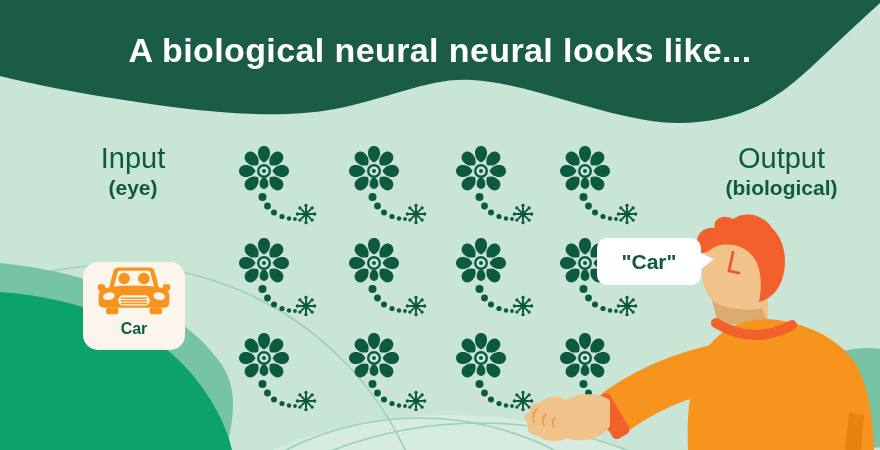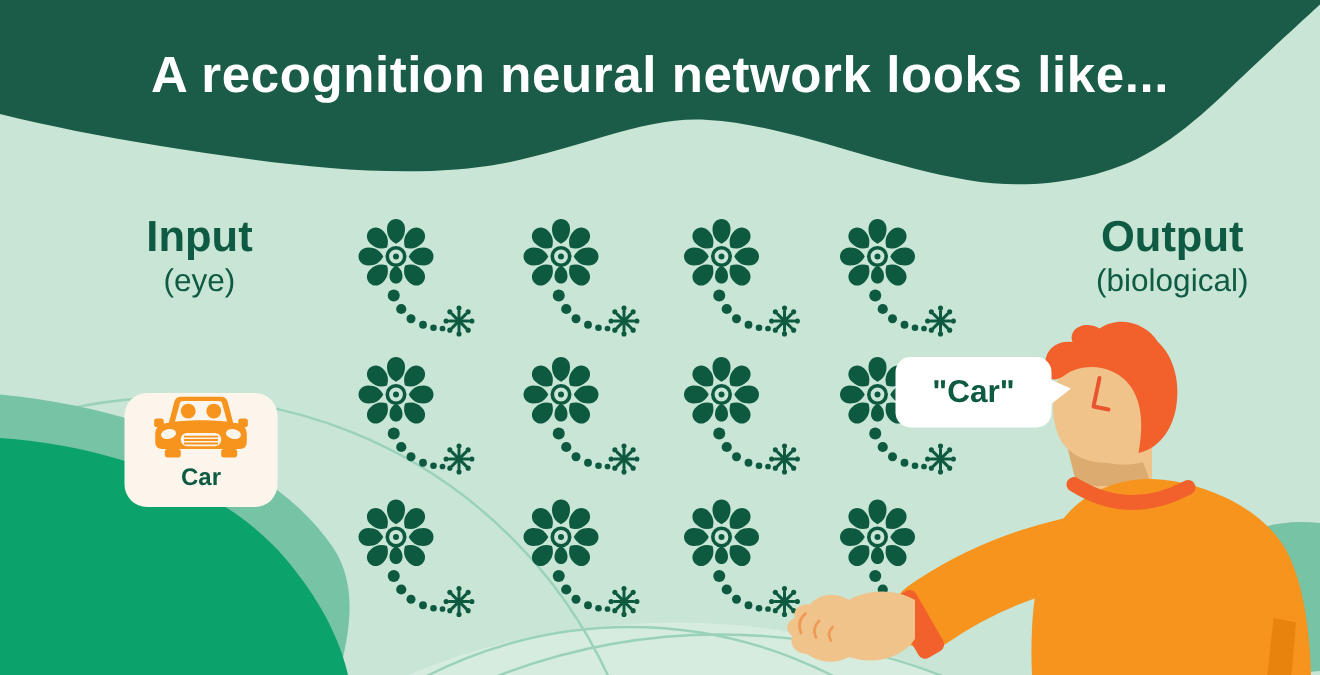--- a/index.html
+++ b/index.html
@@ -10,31 +10,31 @@
   svg{display:block;}
   .layer{position:absolute;left:0;top:0;width:880px;height:450px;pointer-events:none;}
   
   .header-svg{position:absolute;left:0;top:0;width:880px;height:140px;}
   .title{
     position:absolute;top:31px;left:0;right:0;text-align:center;
     color:#ffffff;font-size:34px;font-weight:800;letter-spacing:.4px;
   }
   
   .io{position:absolute;text-align:center;color:#0f5a42;}
-  .io .main{font-size:29px;font-weight:700;line-height:1.05;}
-  .io .sub{font-size:21px;font-weight:400;margin-top:3px;}
+  .io .main{font-size:29px;font-weight:400;line-height:1.05;}
+  .io .sub{font-size:21px;font-weight:700;margin-top:3px;}
   .io-input{left:53px;top:143px;width:160px;}
   .io-output{left:694px;top:143px;width:175px;}
   
   .neuron{position:absolute;width:80px;height:80px;}
   
   .card{
-    position:absolute;left:83px;top:262px;width:102px;height:76px;
+    position:absolute;left:83px;top:262px;width:102px;height:88px;
     background:#fbf5ec;border-radius:15px;
-    display:flex;flex-direction:column;align-items:center;justify-content:flex-start;
+    display:flex;flex-direction:column;align-items:center;justify-content:center;
   }
   .card .car-svg{width:74px;height:52px;margin-bottom:4px;}
   .card .card-label{font-size:16px;font-weight:800;color:#0f5a42;margin-bottom:10px;}
   
   .bubble{
     position:absolute;left:597px;top:238px;width:104px;height:47px;
     background:#ffffff;border-radius:10px;
     display:flex;align-items:center;justify-content:center;
     color:#0f5a42;font-size:21px;font-weight:800;
   }
@@ -204,21 +204,21 @@
   <svg class="header-svg" viewBox="0 0 880 140">
     <path d="M0,0 L880,0 L880,3
              C868,14 856,25 840,40
              C812,66 790,90 758,106
              C726,121 685,127 645,120
              C585,110 525,83 472,80
              C430,77 388,99 335,109
              C265,122 175,108 105,97
              C68,91 32,84 0,76 Z" fill="#1a5c47"></path>
   </svg>
-  <div class="title">A recognition neural network looks like...</div>
+  <div class="title">A biological neural neural looks like...</div>
 
   <div class="io io-input">
     <div class="main">Input</div>
     <div class="sub">(eye)</div>
   </div>
   <div class="io io-output">
     <div class="main">Output</div>
     <div class="sub">(biological)</div>
   </div>
 

